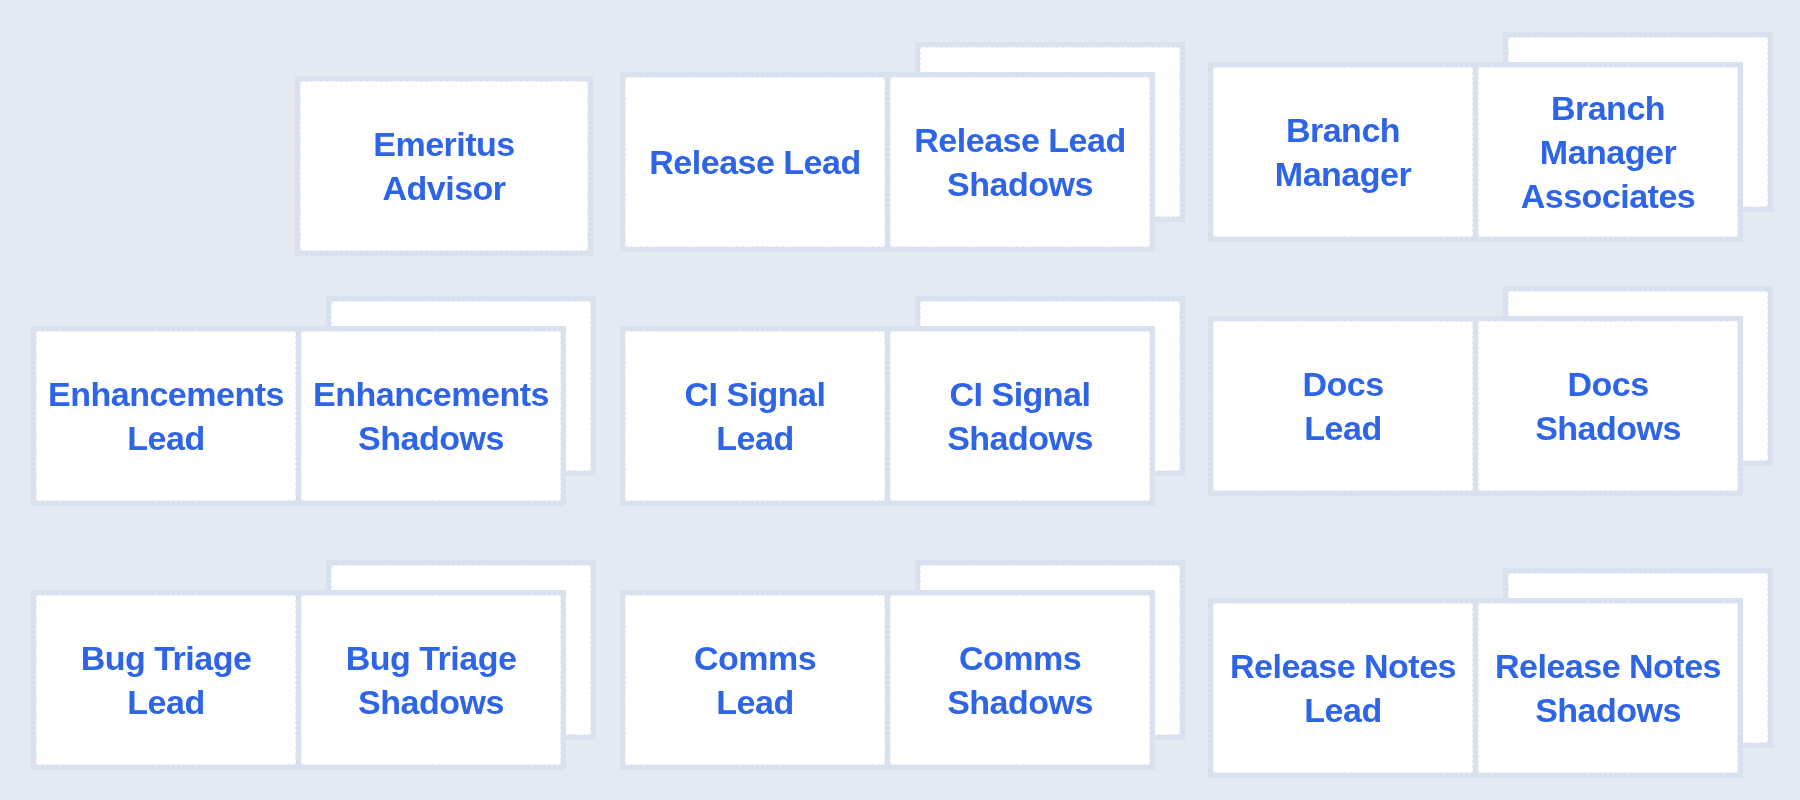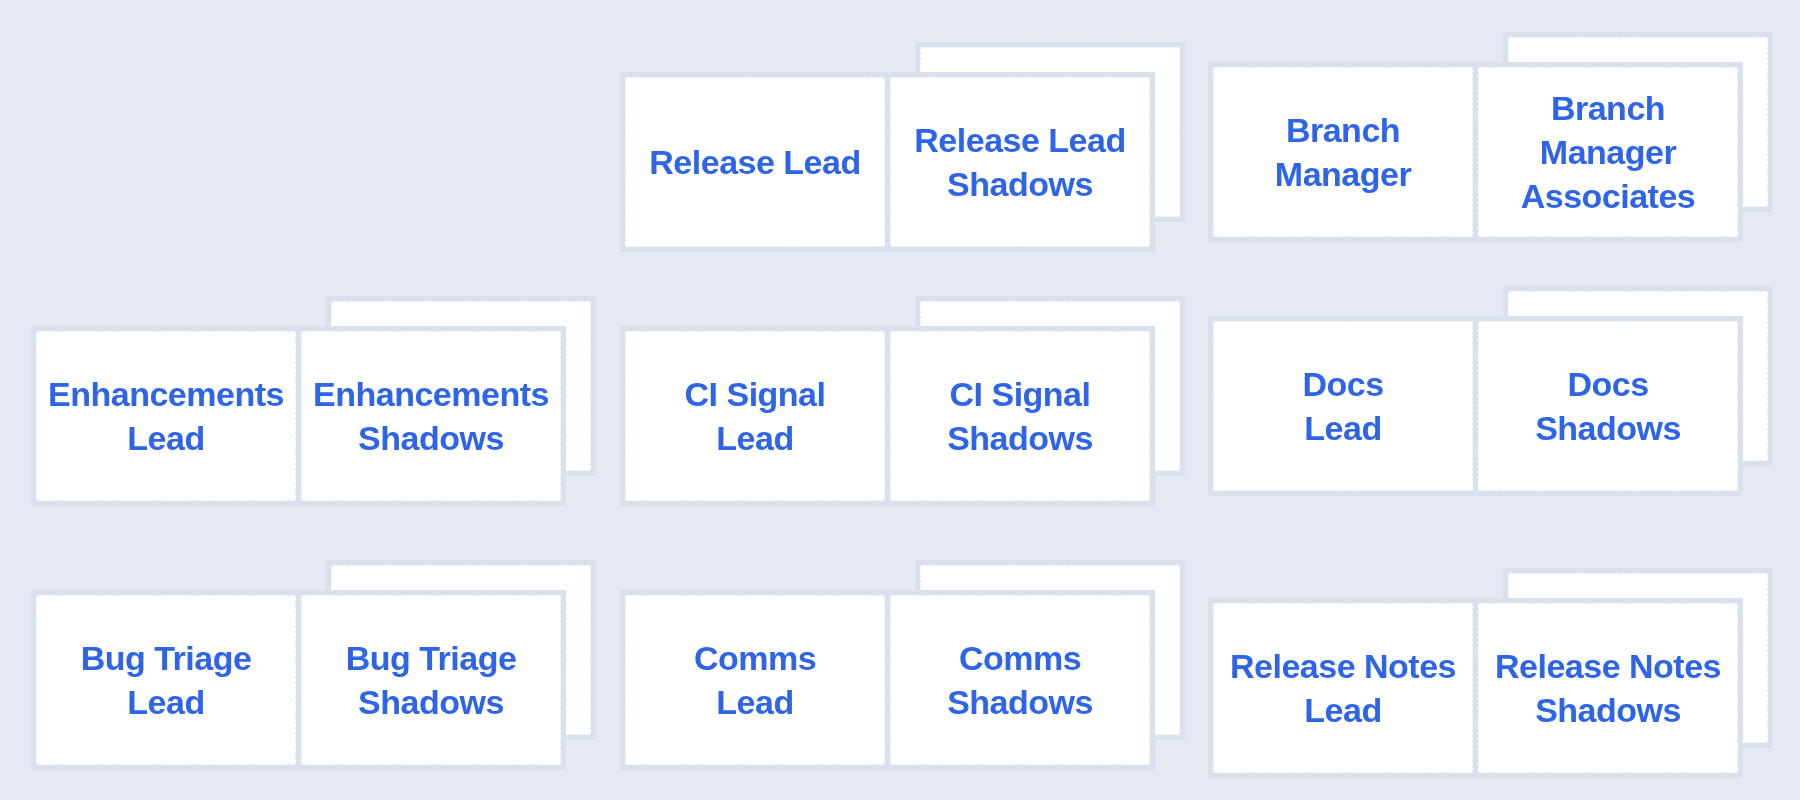--- a/index.html
+++ b/index.html
@@ -64,20 +64,24 @@
   .pos-comms-shadows               { left: 890px;  top: 595px; }
   .pos-release-notes-lead          { left: 1213px; top: 603px; }
   .pos-release-notes-shadows-back  { left: 1508px; top: 573px; }
   .pos-release-notes-shadows       { left: 1478px; top: 603px; }
 </style>
 </head>
 <body>
 
 <div class="canvas">
 
+  <div class="card pos-emeritus-advisor">
+    <span class="label">Emeritus
+Advisor</span>
+  </div>
 
   <div class="card pos-release-lead">
     <span class="label">Release Lead</span>
   </div>
 
   <div class="card back pos-release-lead-shadows-back"></div>
   <div class="card pos-release-lead-shadows">
     <span class="label">Release Lead
 Shadows</span>
   </div>

